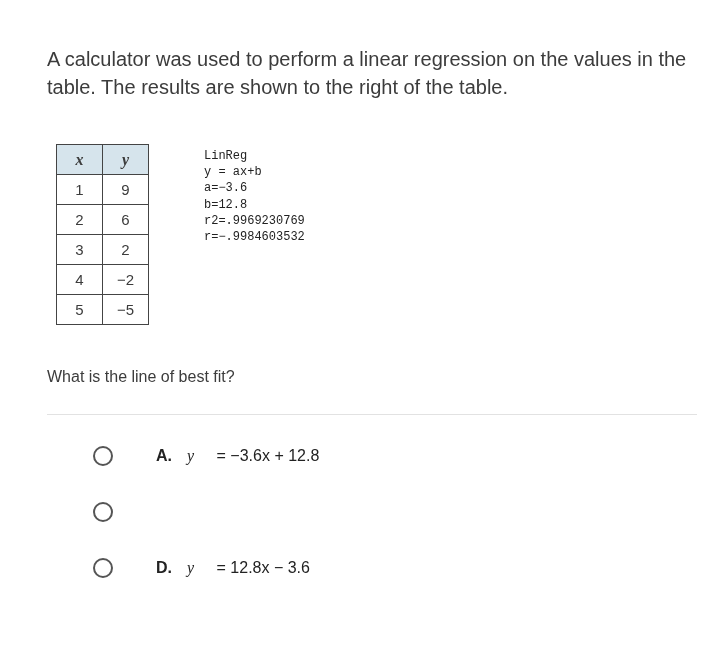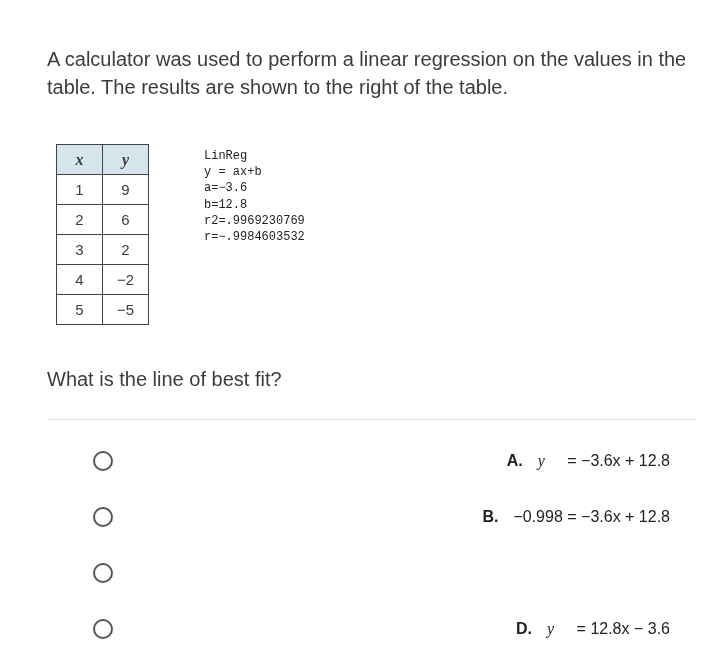--- a/index.html
+++ b/index.html
@@ -48,38 +48,37 @@
     }
     .linreg {
       font-family: "Courier New", Courier, monospace;
       font-size: 12px;
       line-height: 1.35;
       padding-top: 4px;
       color: #222;
       white-space: pre;
     }
     .question {
-      font-size: 20px;
+      font-size: 16px;
       margin-bottom: 28px;
       color: #3c3c3c;
     }
     hr.sep {
       border: none;
       border-top: 1px solid #e2e2e2;
       margin-bottom: 22px;
     }
     .choices {
       padding-left: 28px;
     }
     .choice {
       display: flex;
       align-items: center;
-      gap: 28px;
+      gap: 16px;
       margin-bottom: 18px;
-      justify-content: space-between;
     }
     .radio {
       width: 20px;
       height: 20px;
       border: 2px solid #555;
       border-radius: 50%;
       flex-shrink: 0;
     }
     .choice-text {
       font-size: 16px;
@@ -145,26 +144,20 @@
 
 <div class="choices">
 
   <div class="choice">
     <span class="radio"></span>
     <span class="choice-text">
       <span class="letter">A.</span><span class="mathit">y</span><span> = −3.6x + 12.8</span>
     </span>
   </div>
 
-  <div class="choice">
-    <span class="radio"></span>
-    <span class="choice-text">
-      <span class="letter">B.</span><span>−0.998 = −3.6x + 12.8</span>
-    </span>
-  </div>
 
   <div class="choice">
     <span class="radio"></span>
   </div>
 
   <div class="choice">
     <span class="radio"></span>
     <span class="choice-text">
       <span class="letter">D.</span><span class="mathit">y</span><span> = 12.8x − 3.6</span>
     </span>

